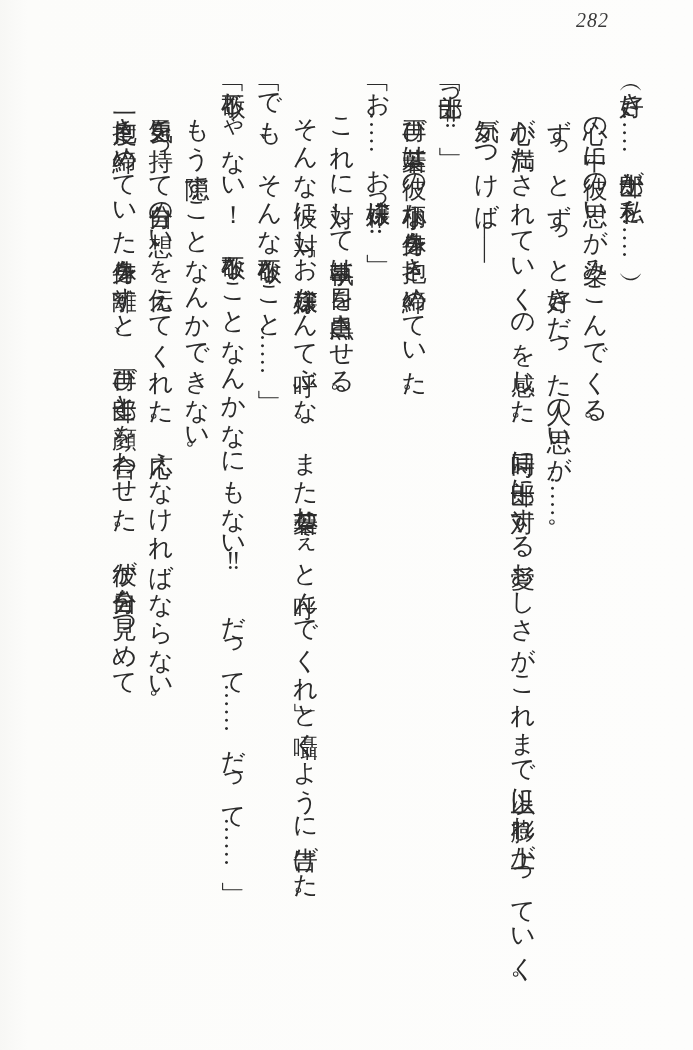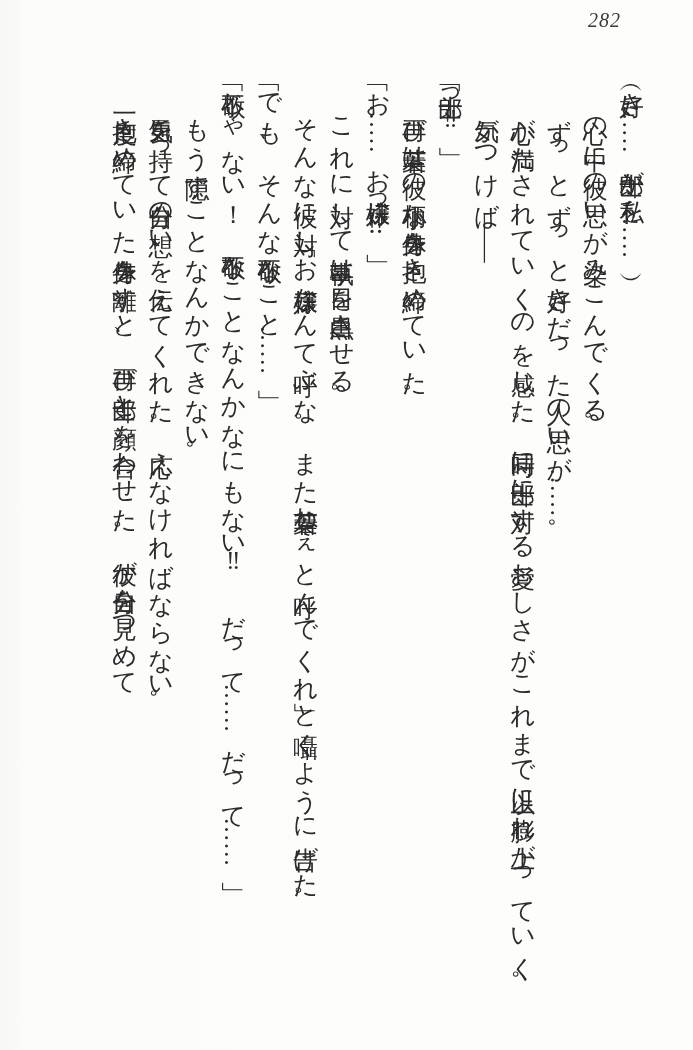--- a/index.html
+++ b/index.html
@@ -15,21 +15,21 @@
   .page {
     position: relative;
     width: 693px;
     height: 1050px;
     background: linear-gradient(90deg, #f7f7f5 0%, #fcfcfa 4%, #fdfdfc 100%);
     color: #2b2b2b;
   }
   .page-number {
     position: absolute;
     top: 9px;
-    right: 72px;
+    right: 84px;
     font-style: italic;
     font-size: 20px;
     letter-spacing: 1px;
     color: #3a3a3a;
   }
   .text-area {
     position: absolute;
     top: 76px;
     right: 44px;
     width: 616px;

